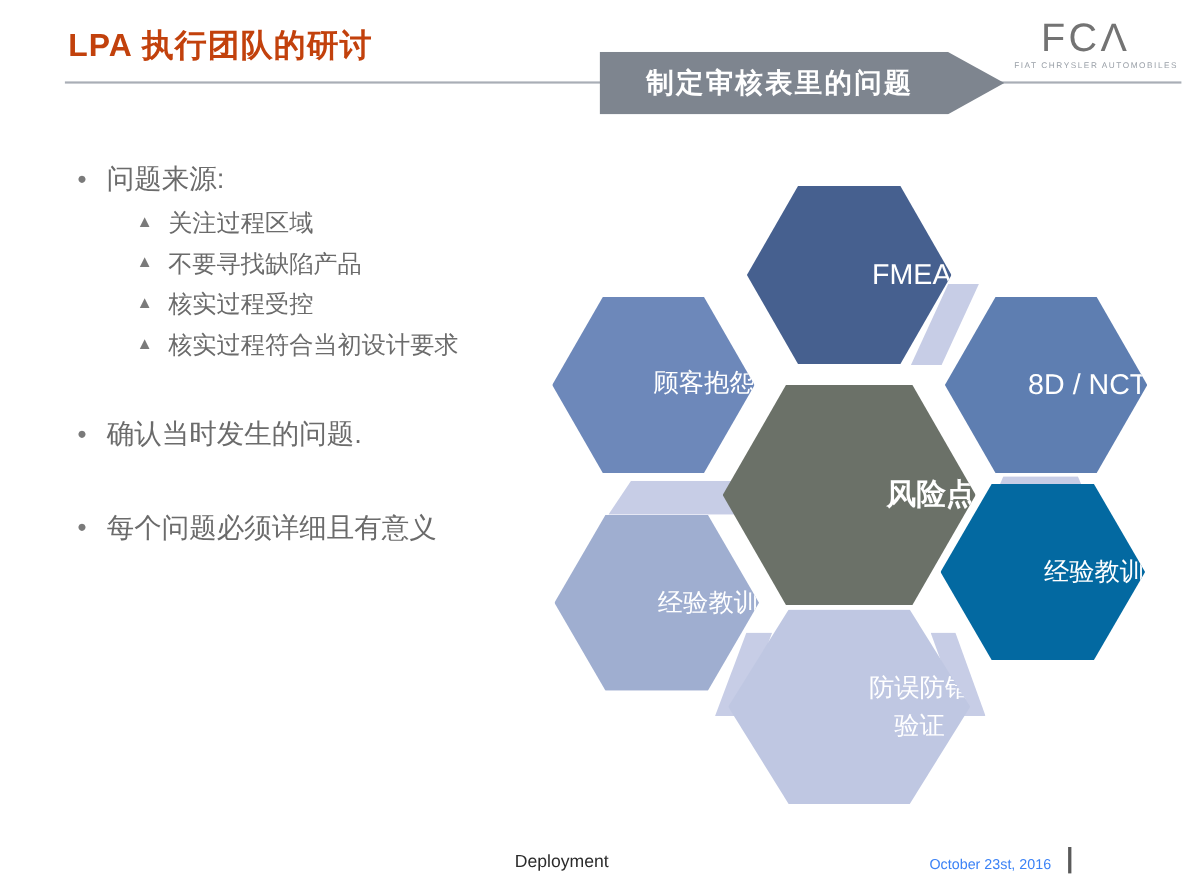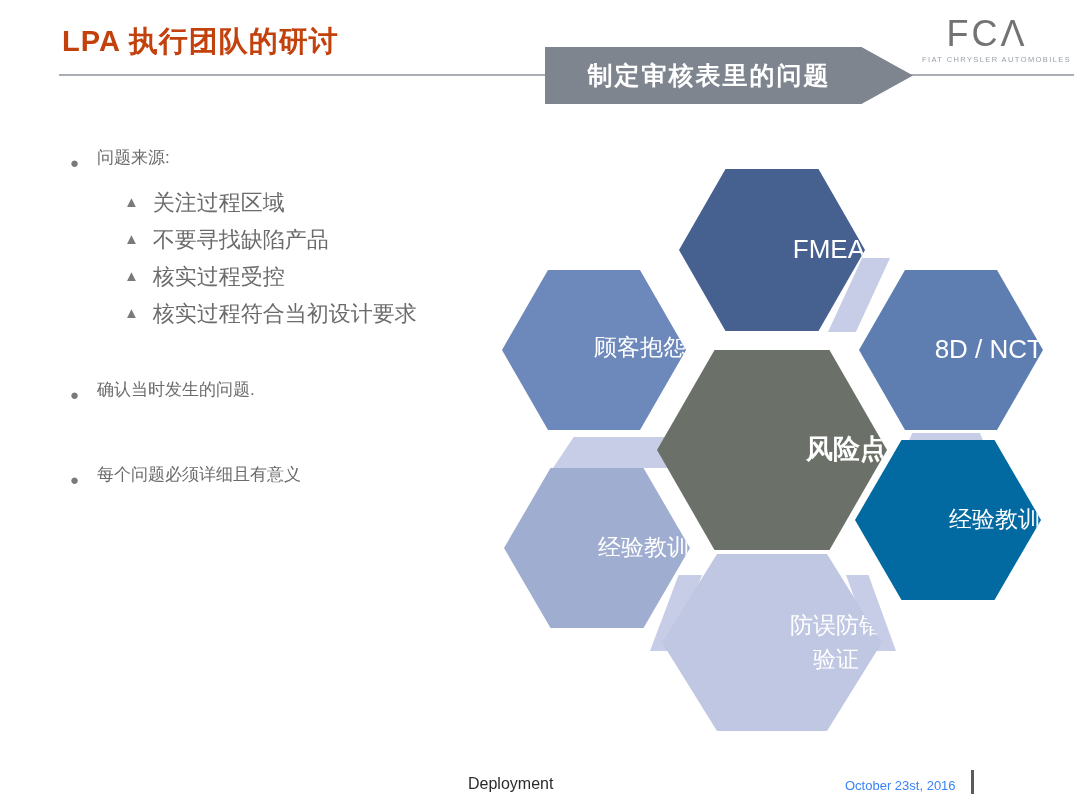--- a/index.html
+++ b/index.html
@@ -37,21 +37,21 @@
     margin-top:3px; font-size:7.5px; color:#9aa0a8; letter-spacing:1.4px;
     white-space:nowrap;
   }
 
   
   .bullet-line, .sub-line {
     position:absolute; display:flex; align-items:flex-start; color:#6b6b6b;
   }
   .bullet-line { left:70px; }
   .dot-glyph { font-size:15px; color:#7a7a7a; margin:7px 18px 0 0; line-height:1; }
-  .bullet-text { font-size:17px; line-height:1.2;text-align:center; }
+  .bullet-text { font-size:25px; line-height:1.2;text-align:center; }
   .sub-line { left:124px; }
   .tri-glyph { font-size:15px; color:#7a7a7a; margin:4px 14px 0 0; line-height:1; }
   .sub-text { font-size:22px; line-height:1.2; }
   #bullet-1 { top:148px; }
   #sub-1 { top:190px; }
   #sub-2 { top:227px; }
   #sub-3 { top:264px; }
   #sub-4 { top:301px; }
   #bullet-2 { top:380px; }
   #bullet-3 { top:465px; }

